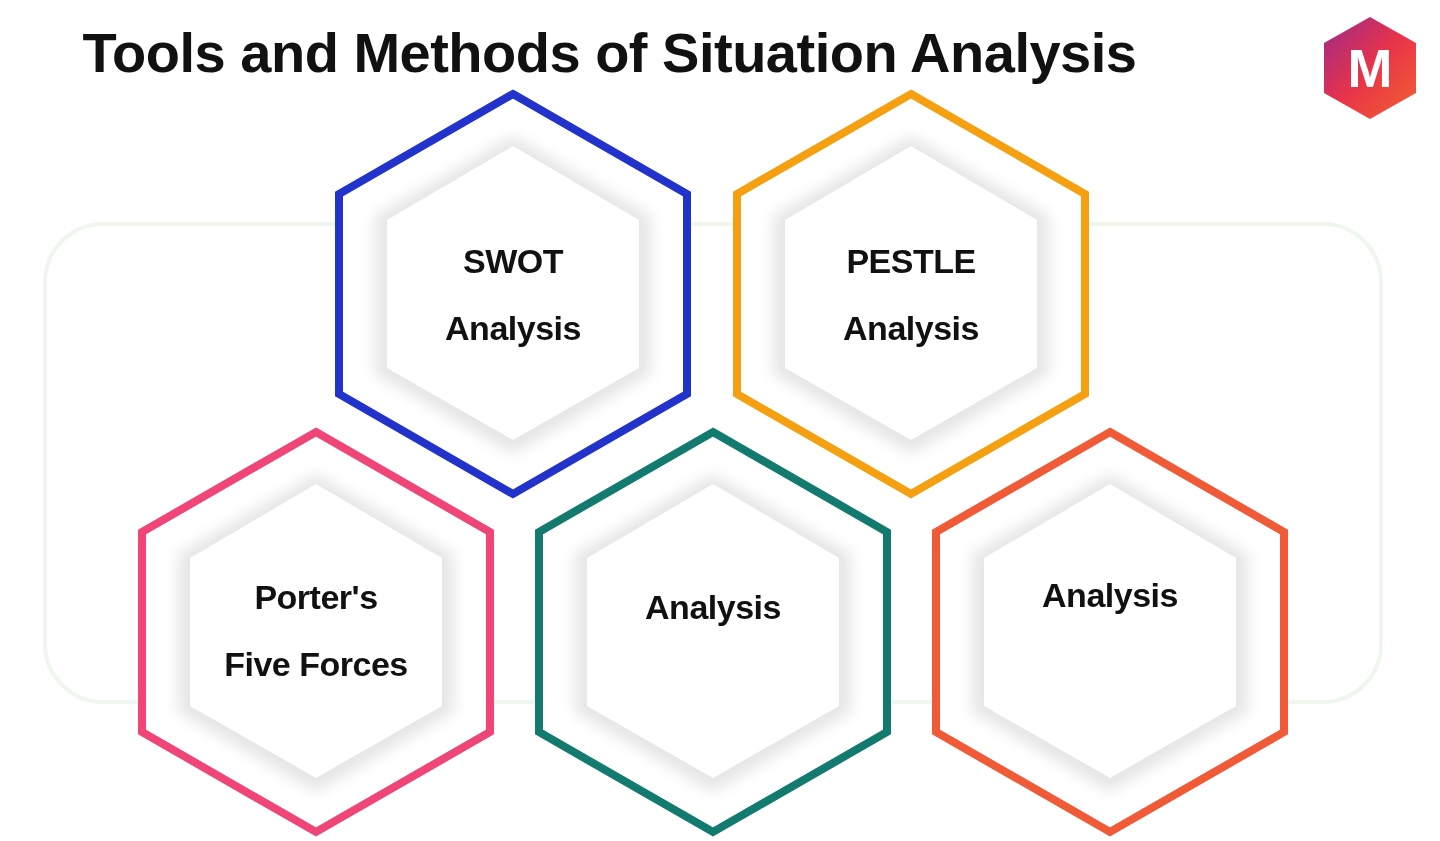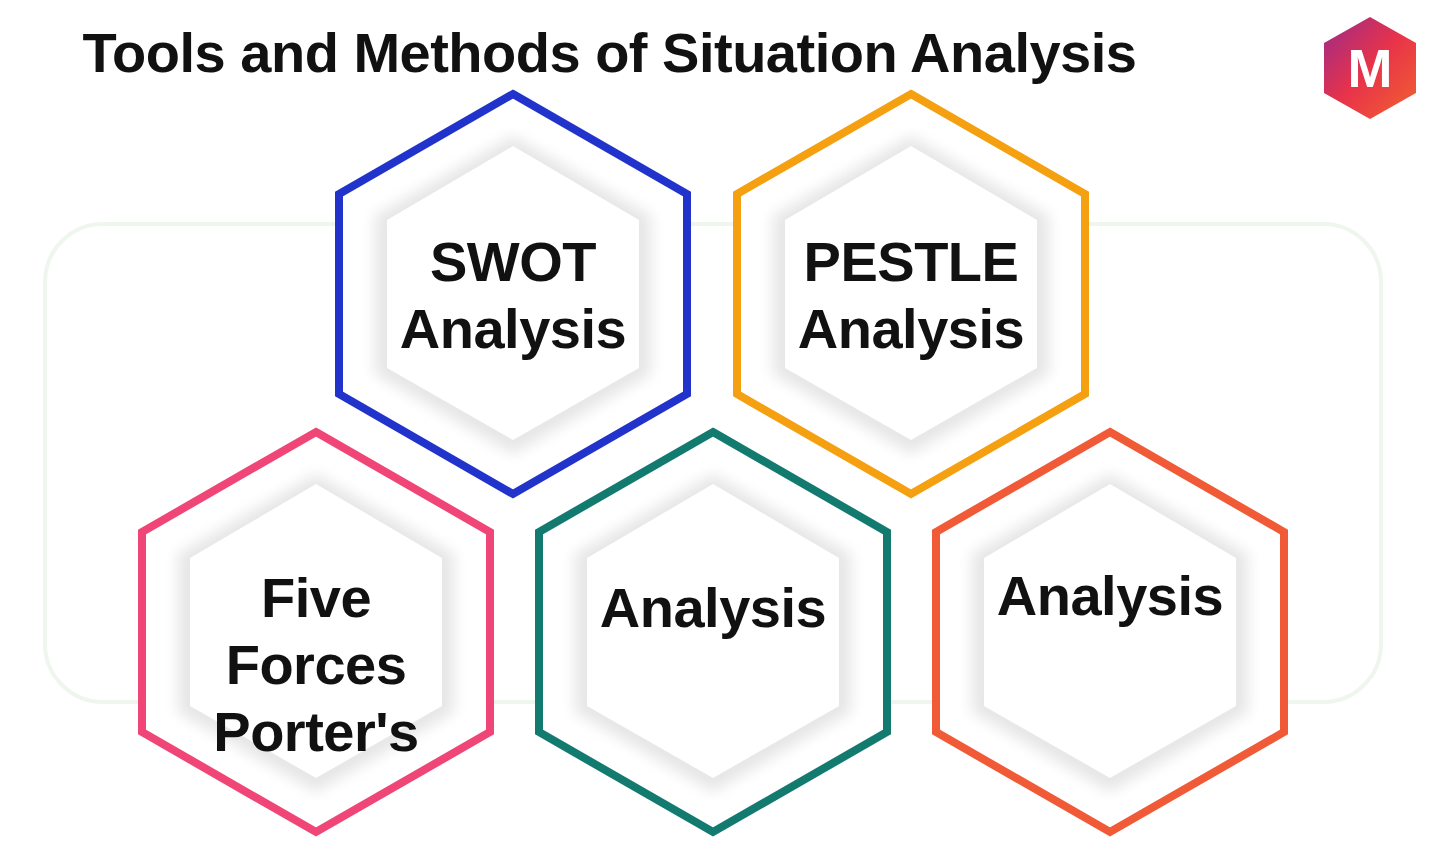--- a/index.html
+++ b/index.html
@@ -55,21 +55,21 @@
     position: absolute;
     left: 0; top: 0;
     width: 360px; height: 412px;
     overflow: visible;
   }
   .hex-label {
     position: absolute;
     left: 40px;
     width: 280px;
     text-align: center;
-    font-size: 56px;
+    font-size: 34px;
     font-weight: bold;
     color: #111111;
     line-height: 67px;
     letter-spacing: -0.5px;
   }
 </style>
 </head>
 <body>
 
 <h1 class="title"><span>Tools and Methods of Situation Analysis</span></h1>
@@ -129,22 +129,22 @@
     <defs>
       <filter id="sh2" x="-20%" y="-20%" width="140%" height="140%">
         <feGaussianBlur stdDeviation="7"></feGaussianBlur>
       </filter>
     </defs>
     <polygon class="outer" points="180,6 354,106 354,306 180,406 6,306 6,106" fill="#ffffff" stroke-width="8" stroke="#ef4577"></polygon>
     <polygon points="180,48 318,128 318,286 180,366 42,286 42,128" fill="#e6e6e6" filter="url(#sh2)"></polygon>
     <polygon points="180,58 306,132 306,280 180,352 54,280 54,132" fill="#ffffff"></polygon>
   </svg>
   <div class="hex-label" style="top:138px; left:30px; width:300px;">
+    <div>Porter's</div>
     <div>Five Forces</div>
-    <div>Porter's</div>
   </div>
 </div>
 
 <div class="hex" style="left:533px; top:426px;">
   <svg viewBox="0 0 360 412">
     <defs>
       <filter id="sh3" x="-20%" y="-20%" width="140%" height="140%">
         <feGaussianBlur stdDeviation="7"></feGaussianBlur>
       </filter>
     </defs>

